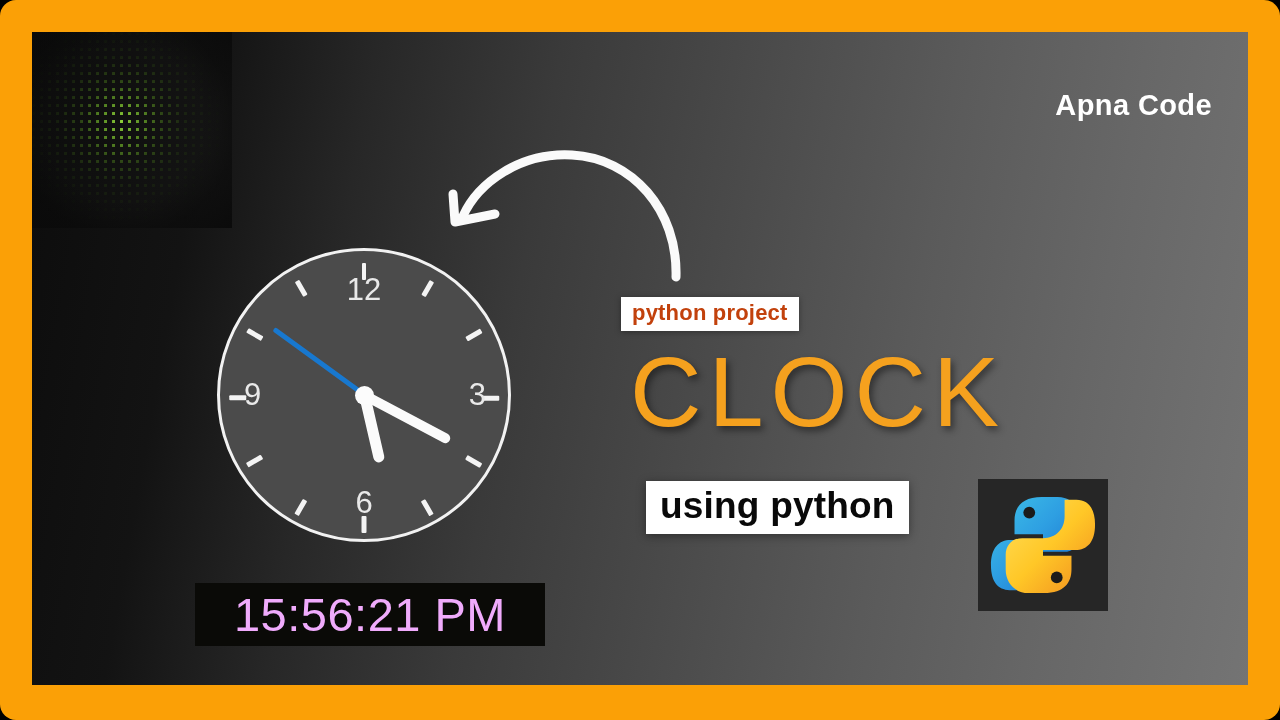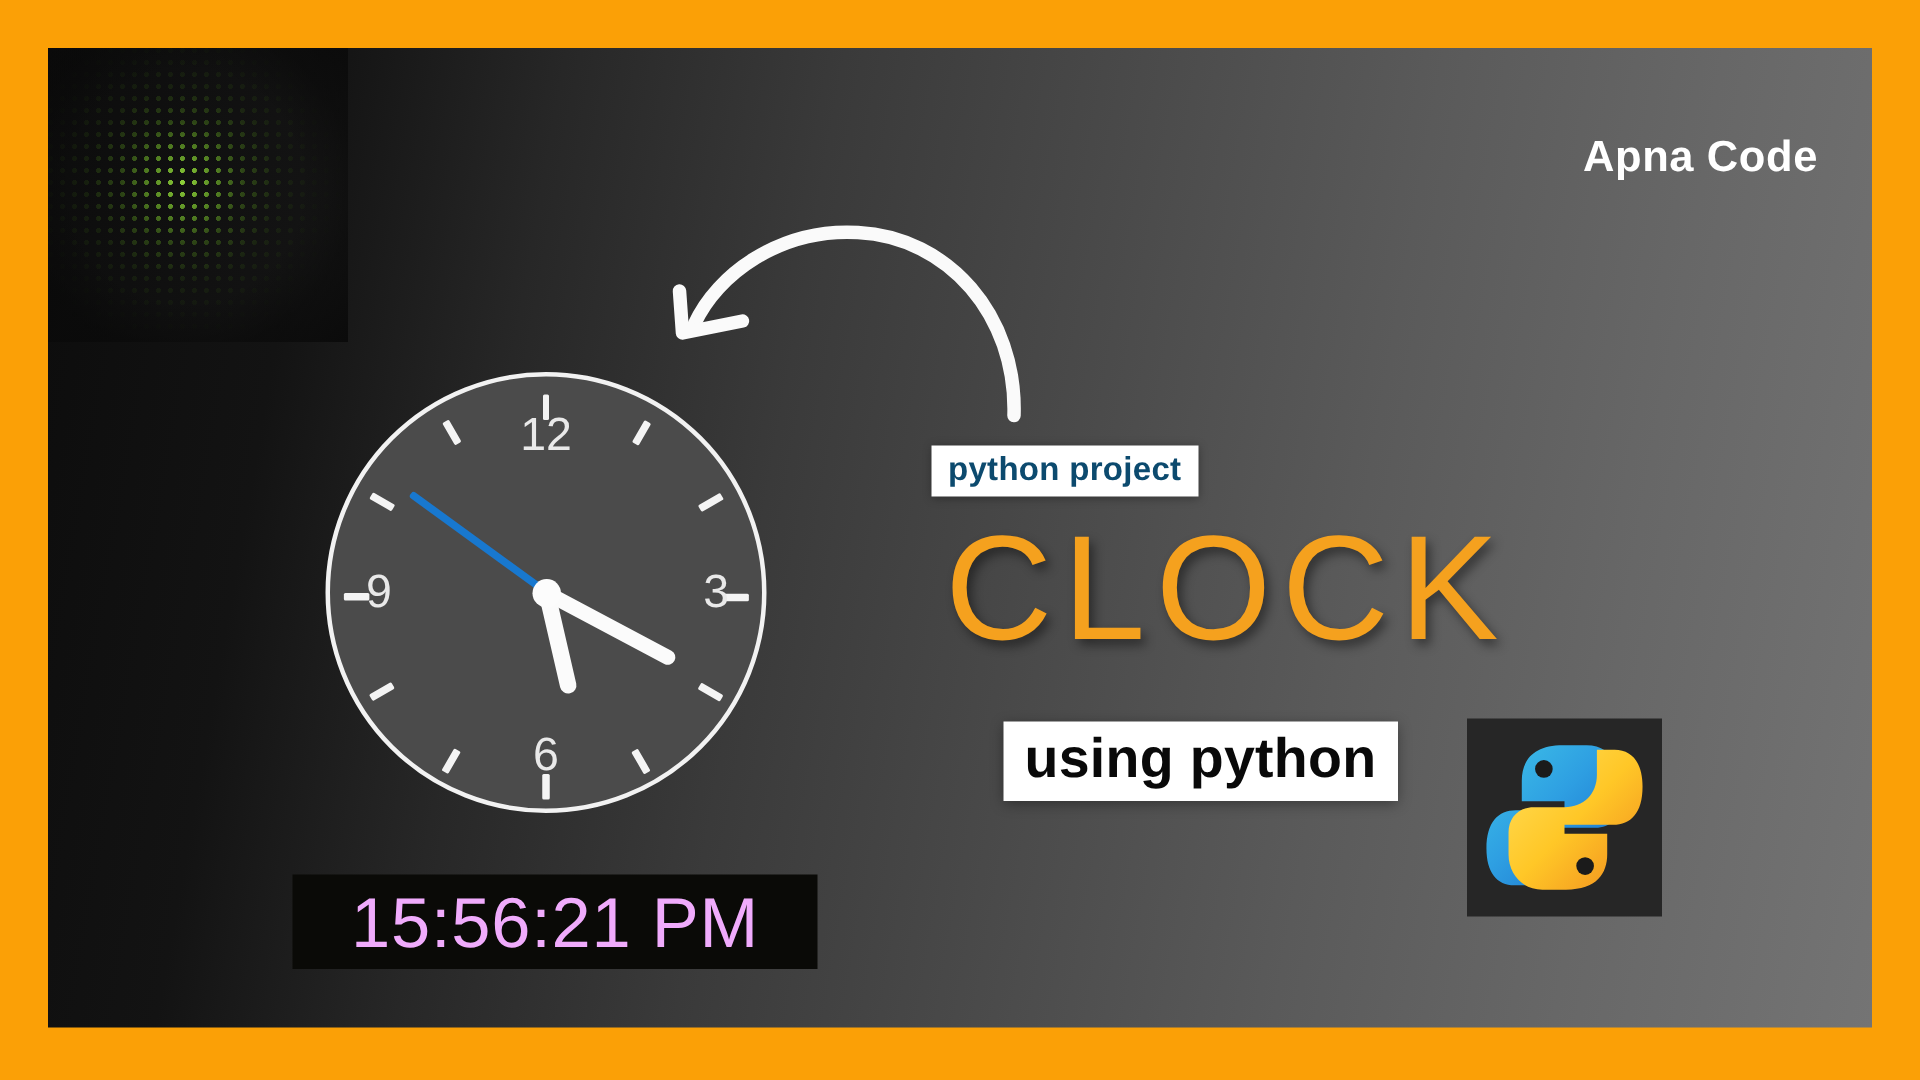--- a/index.html
+++ b/index.html
@@ -6,20 +6,21 @@
     margin: 0;
     padding: 0;
     background: #000;
   }
   #stage {
     position: relative;
     width: 1280px;
     height: 720px;
     overflow: hidden;
     font-family: "Liberation Sans", sans-serif;
+    border-radius: 16px;
   }
   
   #frame {
     position: absolute;
     inset: 0;
     background: #FBA006;
   }
   
   #panel {
     position: absolute;
@@ -181,21 +182,21 @@
     width: 280px;
     height: 185px;
     pointer-events: none;
   }
   
   #tag-project {
     position: absolute;
     left: 589px;
     top: 265px;
     background: #ffffff;
-    color: #0c4a6e;
+    color: #c2410c;
     font-size: 22px;
     font-weight: bold;
     padding: 3px 11px 5px 11px;
     letter-spacing: 0.2px;
     white-space: nowrap;
     box-shadow: 0 1px 6px rgba(0,0,0,0.35);
   }
   #title-clock {
     position: absolute;
     left: 598px;
@@ -203,21 +204,21 @@
     color: #F5A11E;
     font-size: 99px;
     font-weight: normal;
     letter-spacing: 7px;
     line-height: 1;
     white-space: nowrap;
     text-shadow: 3px 4px 7px rgba(0,0,0,0.45);
   }
   #tag-using {
     position: absolute;
-    left: 637px;
+    left: 614px;
     top: 449px;
     background: #ffffff;
     color: #090909;
     font-size: 37px;
     font-weight: bold;
     padding: 4px 14px 7px 14px;
     letter-spacing: 0.2px;
     white-space: nowrap;
     box-shadow: 0 2px 9px rgba(0,0,0,0.4);
   }

